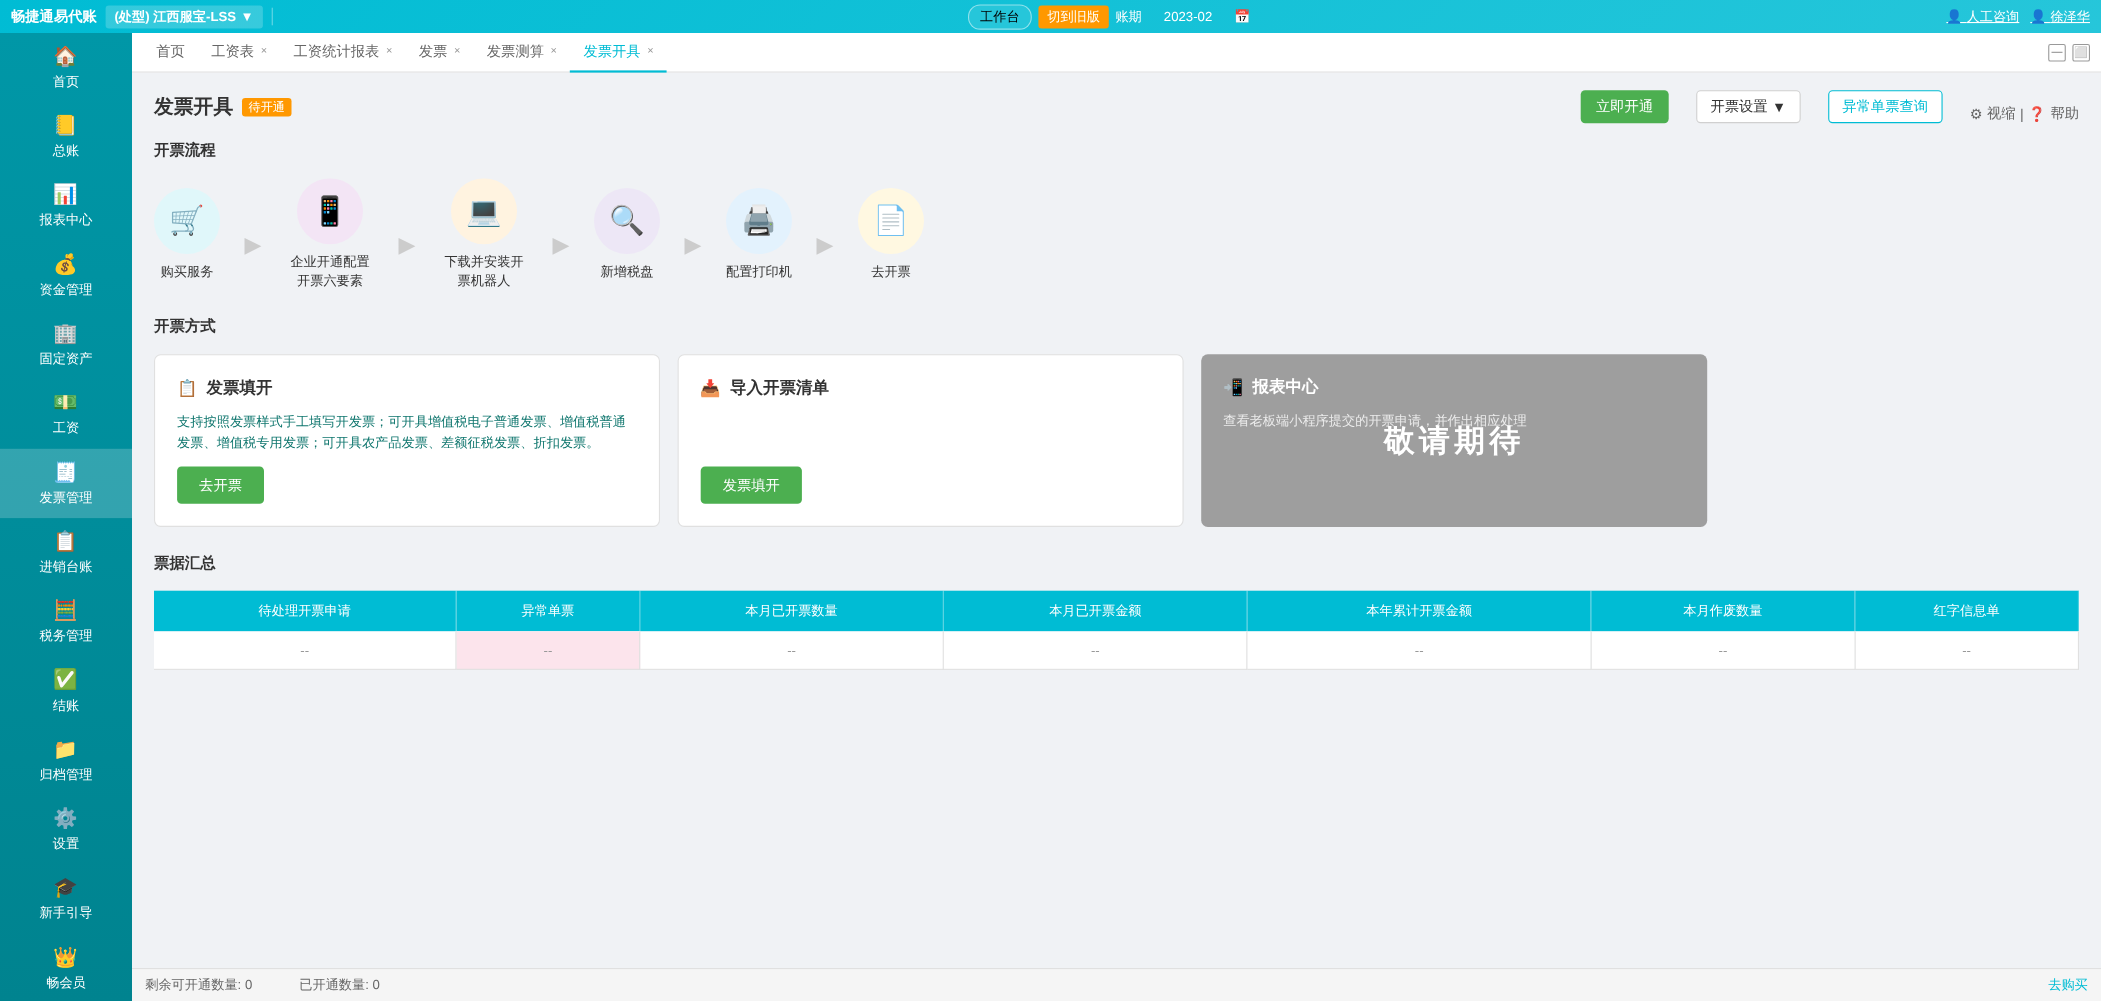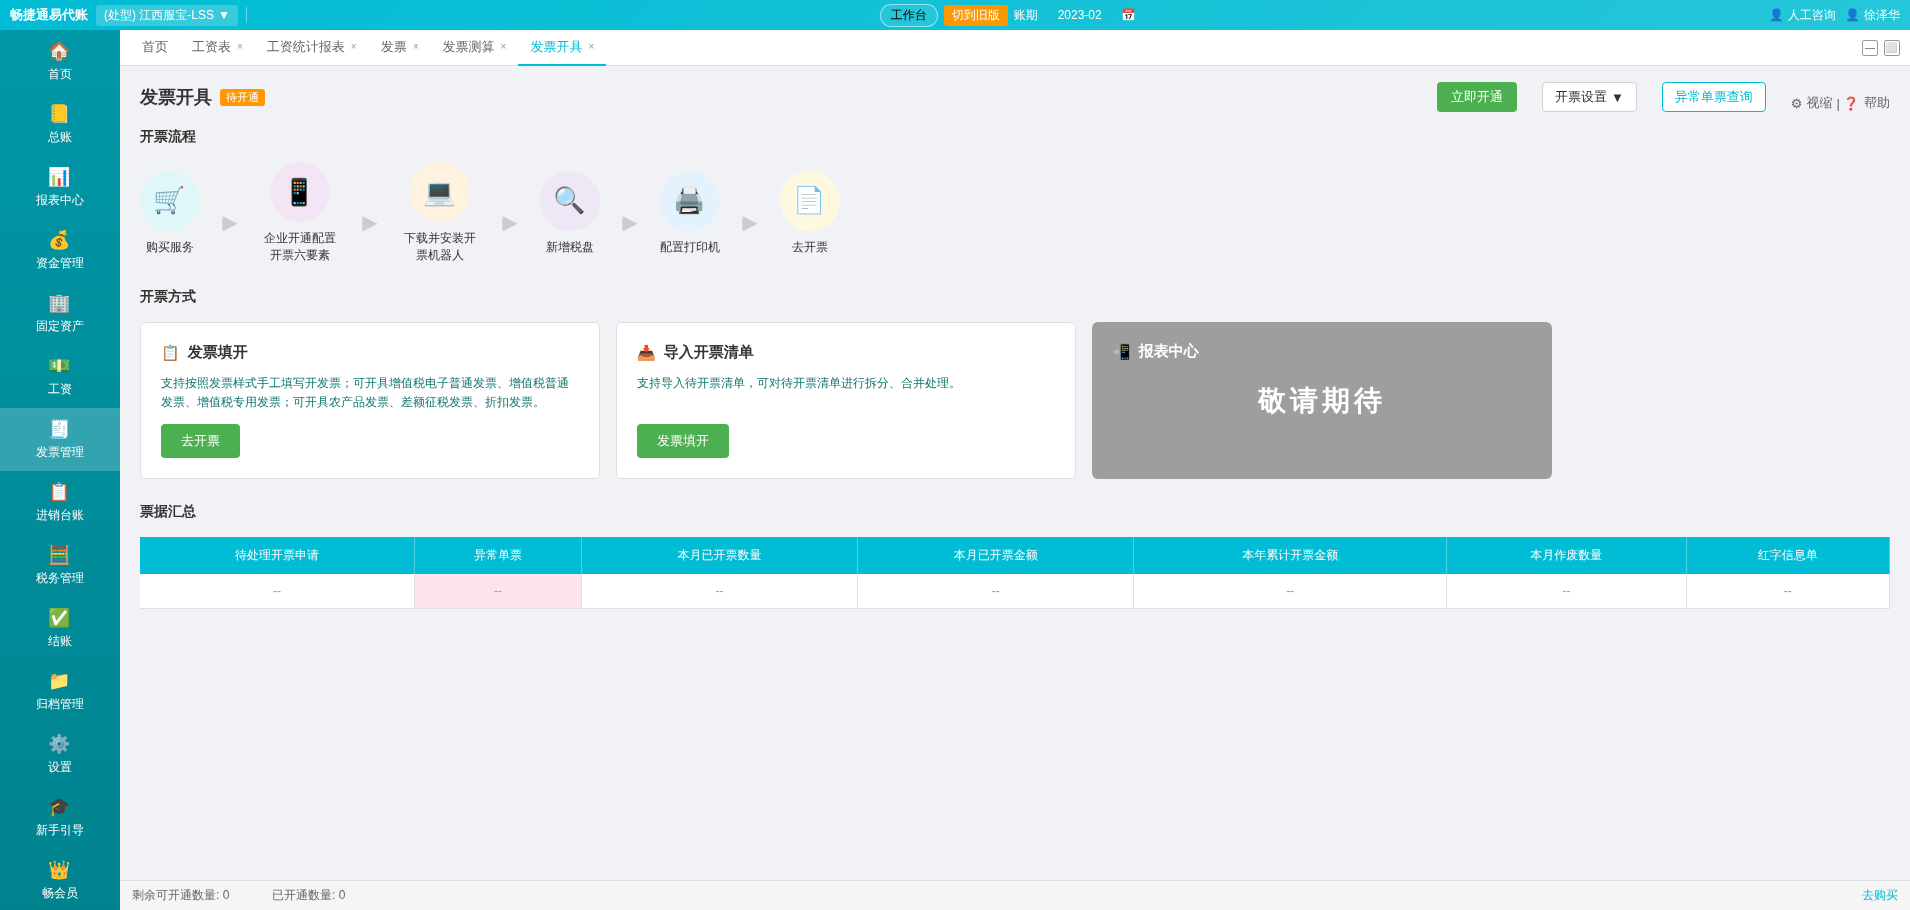--- a/index.html
+++ b/index.html
@@ -16,21 +16,21 @@
       color: white;
     }
     .top-bar-left { display: flex; align-items: center; gap: 8px; }
     .top-bar-logo { font-size: 13px; font-weight: bold; }
     .top-bar-company {
       background: rgba(255,255,255,0.2);
       border-radius: 3px;
       padding: 2px 8px;
       font-size: 12px;
       cursor: pointer;
-      display: flex; align-items: center; gap: 4px;
+      display: flex; align-items: center; gap: 4px; font-weight: bold;
     }
     .top-bar-center { display: flex; align-items: center; gap: 6px; }
     .btn-workspace {
       background: #26c6da;
       border: 1px solid rgba(255,255,255,0.5);
       color: #000000;
       padding: 2px 10px;
       border-radius: 11px;
       font-size: 12px;
       cursor: pointer;
@@ -41,21 +41,21 @@
       color: white;
       padding: 2px 8px;
       border-radius: 3px;
       font-size: 12px;
       cursor: pointer;
     }
     .period-tag {
       font-size: 12px;
       display: flex; align-items: center; gap: 20px;
     }
-    .top-bar-right { display: flex; align-items: center; gap: 10px; font-size: 12px; }
+    .top-bar-right { display: flex; align-items: center; gap: 10px; font-size: 12px; text-decoration: underline; }
 
     
     .layout { display: flex; height: calc(910px - 30px); }
 
     
     .sidebar {
       width: 120px;
       background: linear-gradient(180deg, #0097a7 0%, #00838f 100%);
       display: flex;
       flex-direction: column;
@@ -507,29 +507,29 @@
           </div>
           <div class="method-card-desc">支持按照发票样式手工填写开发票；可开具增值税电子普通发票、增值税普通发票、增值税专用发票；可开具农产品发票、差额征税发票、折扣发票。</div>
           <button class="method-card-btn">去开票</button>
         </div>
 
         <div class="method-card">
           <div class="method-card-title">
             <span>📥</span>
             <span>导入开票清单</span>
           </div>
-          <div class="method-card-desc">支持导入待开票清单，可对待开票清单进行拆分、合并处理。</div>
           <button class="method-card-btn">发票填开</button>
         </div>
 
         <div class="method-card-old">
           <div class="method-card-title">
             <span>📲</span>
             <span>报表中心</span>
           </div>
+          <div class="method-card-desc">查看老板端小程序提交的开票申请，并作出相应处理</div>
           <div class="coming-soon">敬请期待</div>
         </div>
       </div>
 
       <div class="section-title">票据汇总</div>
       <table class="summary-table">
         <thead>
           <tr>
             <th>待处理开票申请</th>
             <th>异常单票</th>

